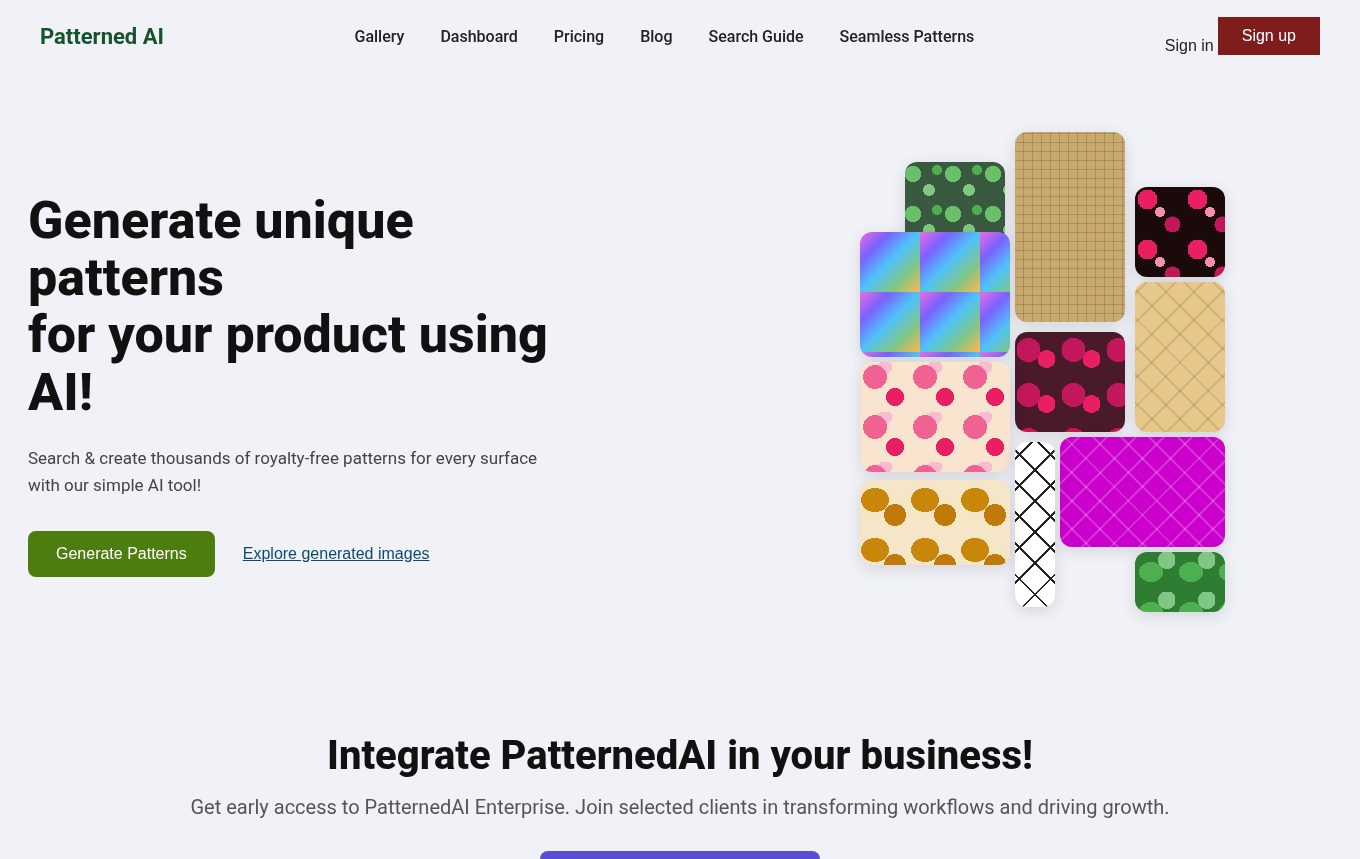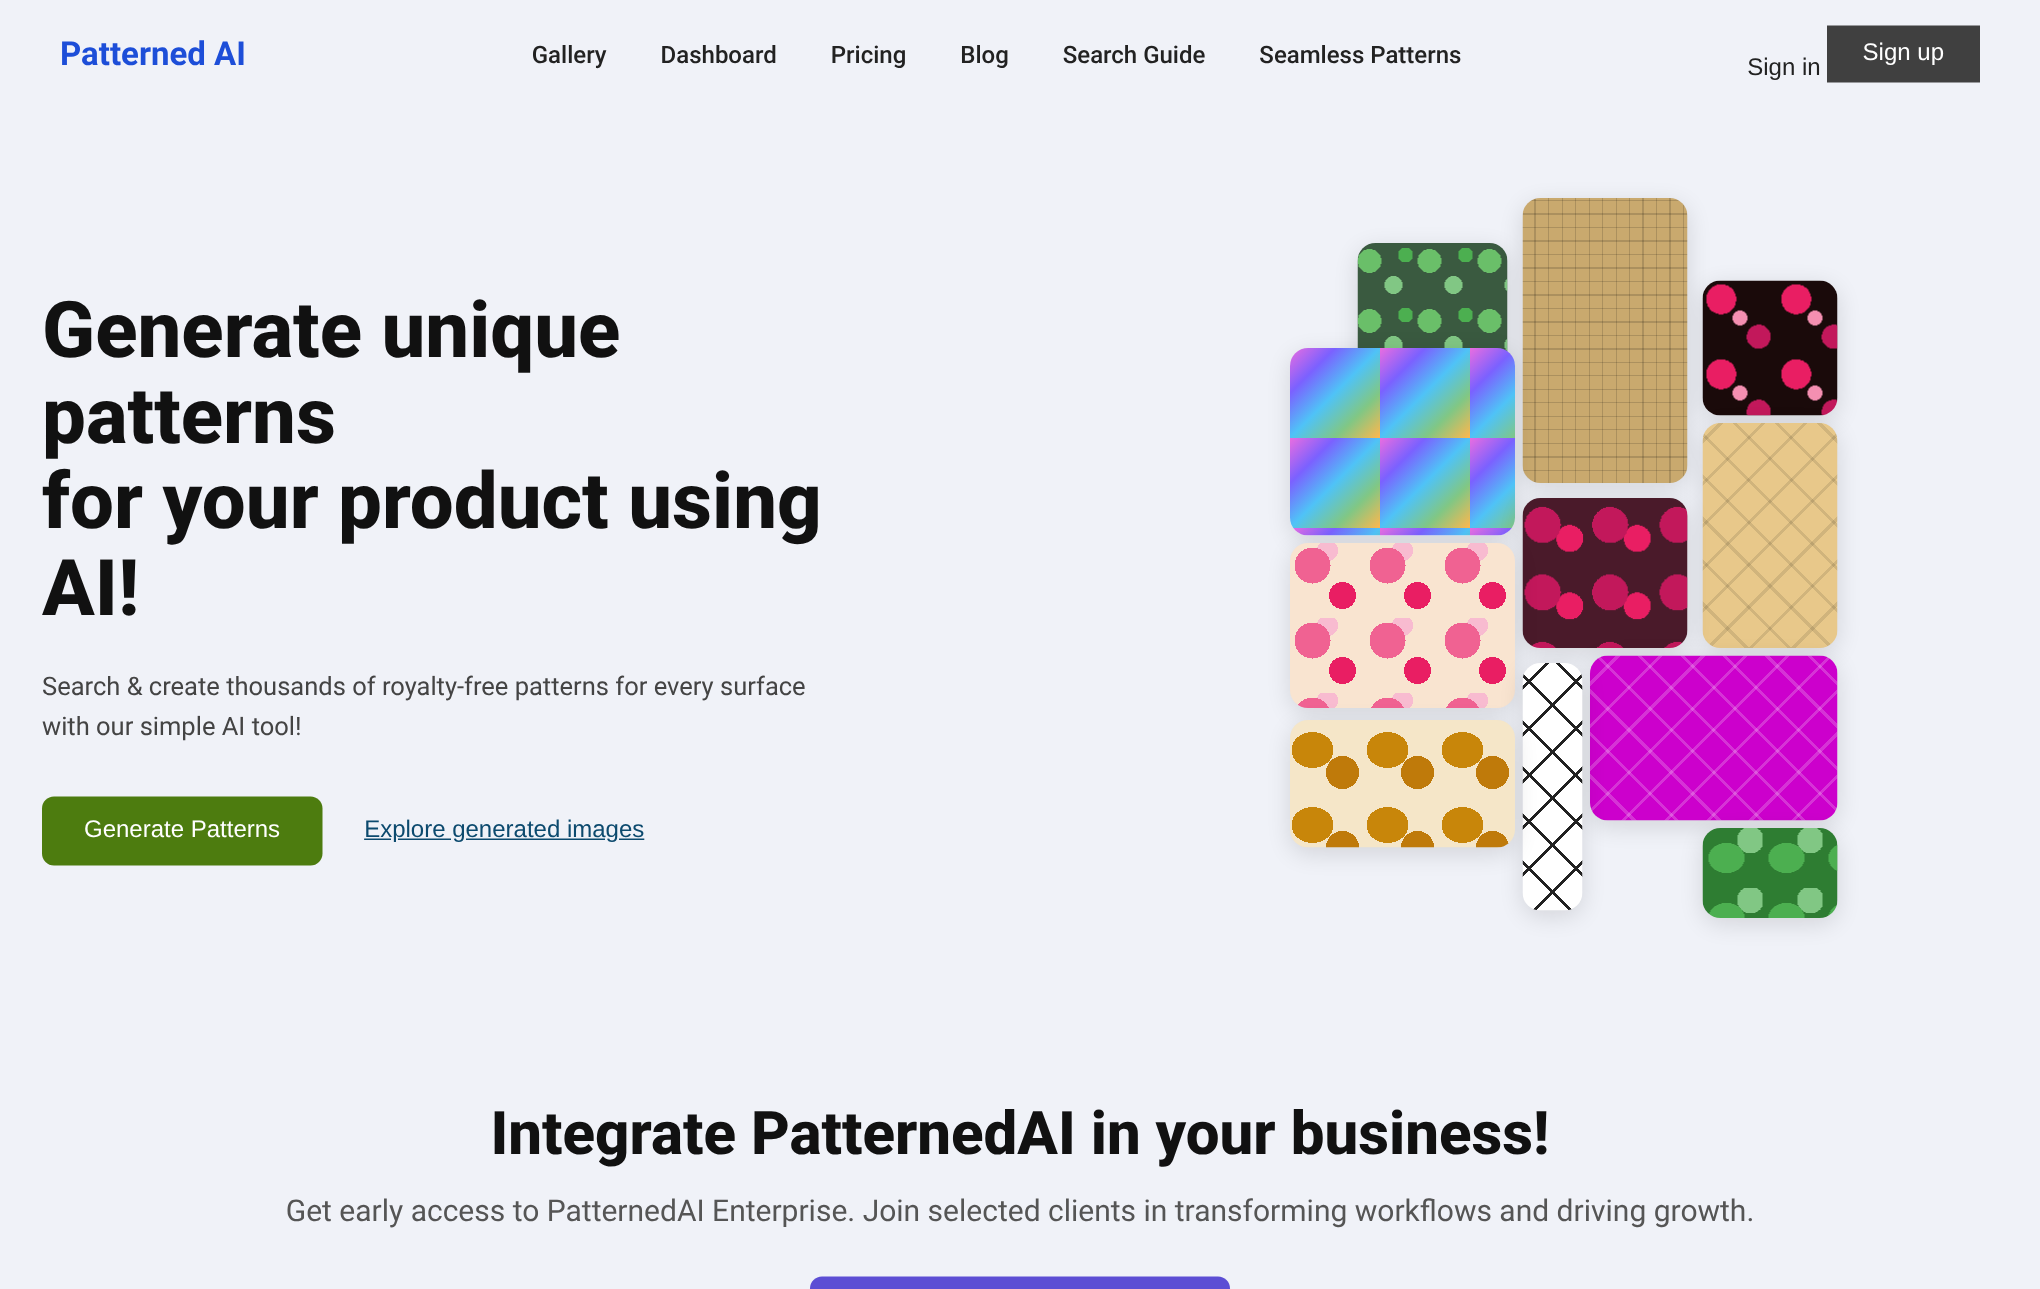--- a/index.html
+++ b/index.html
@@ -17,21 +17,21 @@
       justify-content: space-between;
       padding: 0 40px;
       height: 72px;
       background: #f0f2f8;
       position: relative;
       z-index: 10;
     }
     .nav-logo {
       font-size: 22px;
       font-weight: 700;
-      color: #1d4ed8;
+      color: #14532d;
       text-decoration: none;
     }
     .nav-links {
       display: flex;
       gap: 36px;
       list-style: none;
     }
     .nav-links a {
       text-decoration: none;
       color: #222;
@@ -45,21 +45,21 @@
     }
     .btn-signin {
       background: none;
       border: none;
       font-size: 16px;
       font-weight: 500;
       color: #222;
       cursor: pointer;
     }
     .btn-signup {
-      background: #404040;
+      background: #7f1d1d;
       color: #fff;
       border: none;
       border-radius: 0;
       padding: 10px 24px;
       font-size: 16px;
       font-weight: 500;
       cursor: pointer;
     }
 
     

